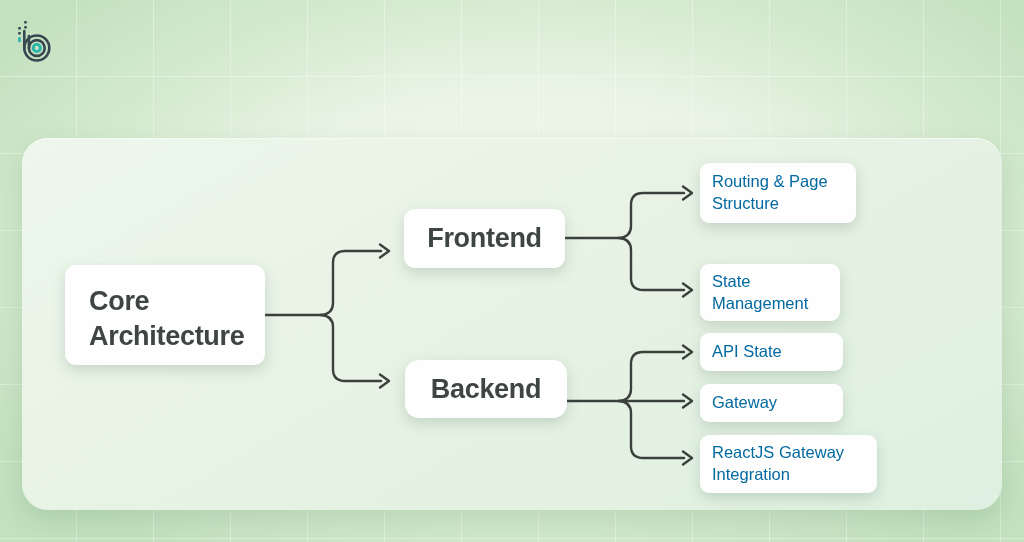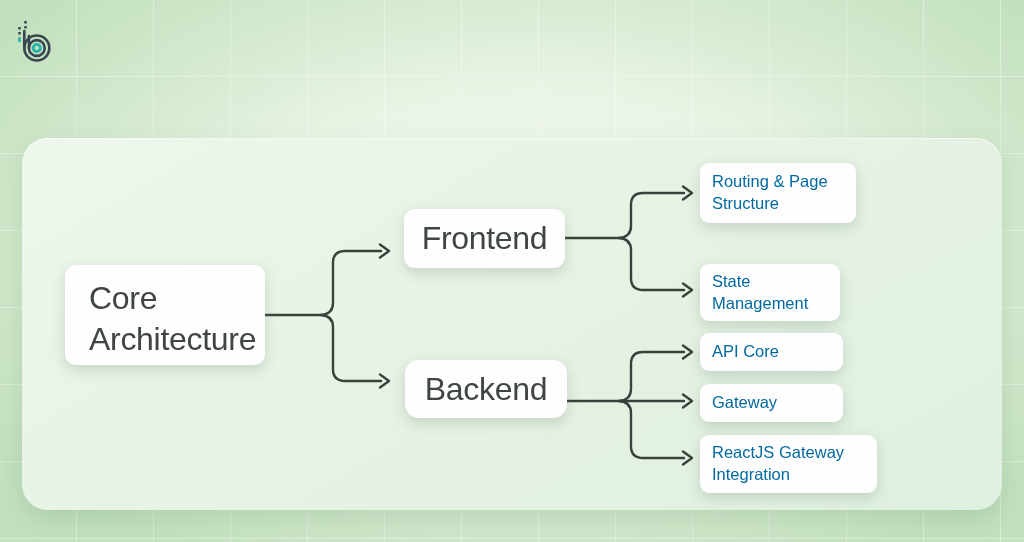--- a/index.html
+++ b/index.html
@@ -28,21 +28,21 @@
   }
   
   svg.wires{position:absolute;inset:0;pointer-events:none;}
   .wire{fill:none;stroke:#3a403b;stroke-width:2.4;stroke-linecap:round;stroke-linejoin:round;}
   
   .node{
     position:absolute;background:#fdfefd;border-radius:11px;
     box-shadow:0 5px 13px rgba(96,125,102,0.25);
     color:#3f4543;display:flex;align-items:center;box-sizing:border-box;
   }
-  .node.big{font-weight:normal;font-size:32px;letter-spacing:-0.3px;line-height:1.28;}
+  .node.big{font-weight:bold;font-size:27px;letter-spacing:-0.3px;line-height:1.28;}
   .node.leaf{font-size:16.5px;line-height:1.33;border-radius:9px;padding:8px 12px;color:#42494 6;}
   .node.leaf{color:#0369a1;}
   .n-core{left:65px;top:265px;width:200px;height:100px;padding:8px 18px 0 24px;}
   .n-frontend{left:404px;top:209px;width:161px;height:59px;justify-content:center;}
   .n-backend{left:405px;top:360px;width:162px;height:58px;justify-content:center;border-radius:14px;}
   .n-routing{left:700px;top:163px;width:156px;height:60px;}
   .n-state{left:700px;top:264px;width:140px;height:57px;}
   .n-api{left:700px;top:333px;width:143px;height:38px;}
   .n-database{left:700px;top:384px;width:143px;height:38px;}
   .n-payment{left:700px;top:435px;width:177px;height:58px;}
@@ -106,21 +106,21 @@
 
   <div class="node leaf n-routing">
     <span>Routing &amp; Page Structure</span>
   </div>
 
   <div class="node leaf n-state">
     <span>State Management</span>
   </div>
 
   <div class="node leaf n-api">
-    <span>API Core</span>
+    <span>API State</span>
   </div>
 
   <div class="node leaf n-database">
     <span>Gateway</span>
   </div>
 
   <div class="node leaf n-payment">
     <span>ReactJS Gateway Integration</span>
   </div>
 

